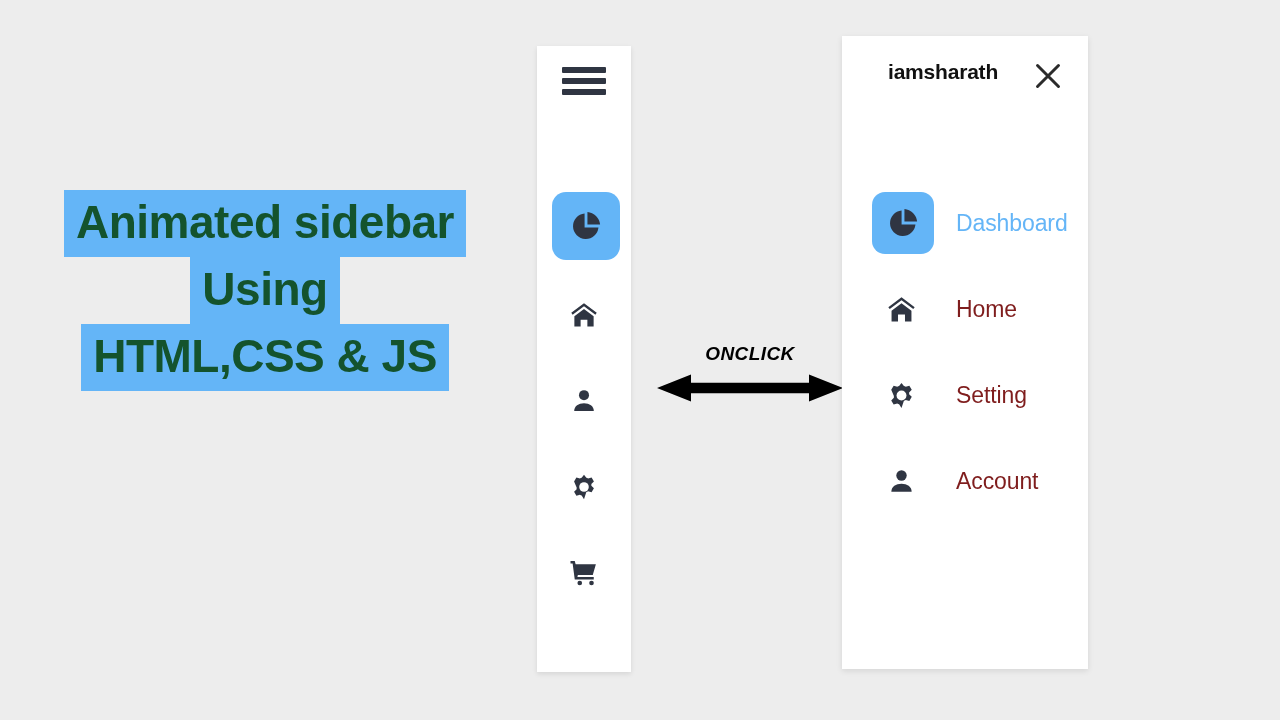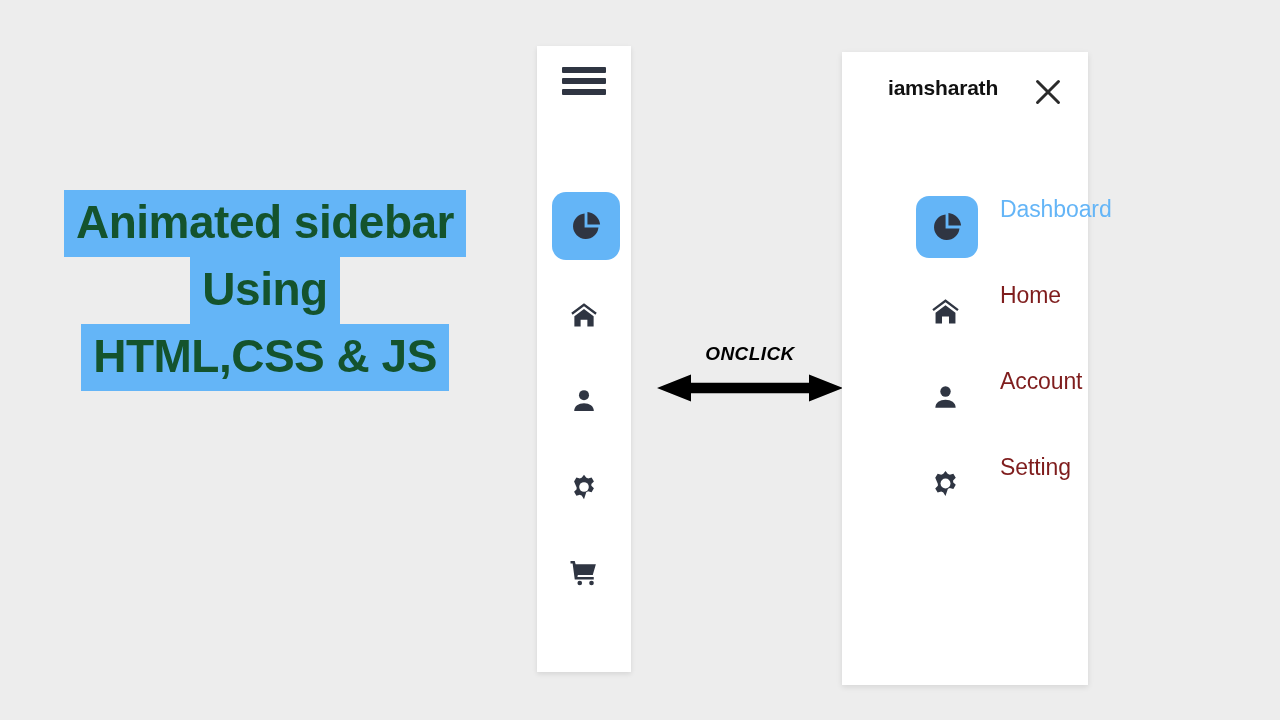--- a/index.html
+++ b/index.html
@@ -98,21 +98,21 @@
     border-radius: 14px;
     display: flex;
     align-items: center;
     justify-content: center;
   }
 
   
   #expanded-sidebar {
     position: absolute;
     left: 842px;
-    top: 52px;
+    top: 36px;
     width: 246px;
     height: 633px;
     background: #ffffff;
     box-shadow: 0 2px 6px rgba(0,0,0,0.10);
   }
   #expanded-header {
     position: relative;
     height: 78px;
     display: flex;
     align-items: center;
@@ -139,21 +139,21 @@
   .menu-list {
     position: absolute;
     top: 144px;
     left: 0;
     width: 100%;
   }
   .menu-item {
     position: relative;
     height: 86px;
     display: flex;
-    padding-left: 44px;
+    align-items: center;
   }
   .menu-item .mi-icon {
     width: 58px;
     min-width: 58px;
     display: flex;
     align-items: center;
     justify-content: center;
     margin-left: 30px;
     height: 58px;
   }
@@ -299,32 +299,32 @@
           <path fill="#2f3542" d="M12 2.6 1.8 10.2l1.1 1.5L12 4.9l9.1 6.8 1.1-1.5L12 2.6Z"></path>
           <path fill="#2f3542" d="M12 7.2 4.3 13v8.2h5v-5.4h5.4v5.4h5V13L12 7.2Z"></path>
         </svg>
       </span>
       <span class="mi-label">Home</span>
     </div>
 
     <div class="menu-item">
       <span class="mi-icon">
         <svg width="29" height="29" viewBox="0 0 24 24">
-          <circle cx="12" cy="7" r="4.3" fill="#2f3542"></circle>
-          <path fill="#2f3542" d="M3.6 20.5c0-4.2 3.8-6.6 8.4-6.6s8.4 2.4 8.4 6.6H3.6Z"></path>
-        </svg>
-      </span>
-      <span class="mi-label">Account</span>
+          <path fill="#2f3542" d="M12 1.6 14 4.1a8.4 8.4 0 0 1 1.5.6l3-.8 2 3.4-2.2 2.2c.05.45.05.9 0 1.4l2.2 2.2-2 3.4-3-.8a8.4 8.4 0 0 1-1.5.6L12 22.4l-2-3.1a8.4 8.4 0 0 1-1.5-.6l-3 .8-2-3.4 2.2-2.2a9 9 0 0 1 0-1.4L3.5 7.3l2-3.4 3 .8A8.4 8.4 0 0 1 10 4.1L12 1.6Z"></path>
+          <circle cx="12" cy="12" r="4.1" fill="#ffffff"></circle>
+        </svg>
+      </span>
+      <span class="mi-label">Setting</span>
     </div>
 
     <div class="menu-item">
       <span class="mi-icon">
         <svg width="29" height="29" viewBox="0 0 24 24">
-          <path fill="#2f3542" d="M12 1.6 14 4.1a8.4 8.4 0 0 1 1.5.6l3-.8 2 3.4-2.2 2.2c.05.45.05.9 0 1.4l2.2 2.2-2 3.4-3-.8a8.4 8.4 0 0 1-1.5.6L12 22.4l-2-3.1a8.4 8.4 0 0 1-1.5-.6l-3 .8-2-3.4 2.2-2.2a9 9 0 0 1 0-1.4L3.5 7.3l2-3.4 3 .8A8.4 8.4 0 0 1 10 4.1L12 1.6Z"></path>
-          <circle cx="12" cy="12" r="4.1" fill="#ffffff"></circle>
-        </svg>
-      </span>
-      <span class="mi-label">Setting</span>
+          <circle cx="12" cy="7" r="4.3" fill="#2f3542"></circle>
+          <path fill="#2f3542" d="M3.6 20.5c0-4.2 3.8-6.6 8.4-6.6s8.4 2.4 8.4 6.6H3.6Z"></path>
+        </svg>
+      </span>
+      <span class="mi-label">Account</span>
     </div>
 
 
   </div>
 </div>
 
 </body></html>

